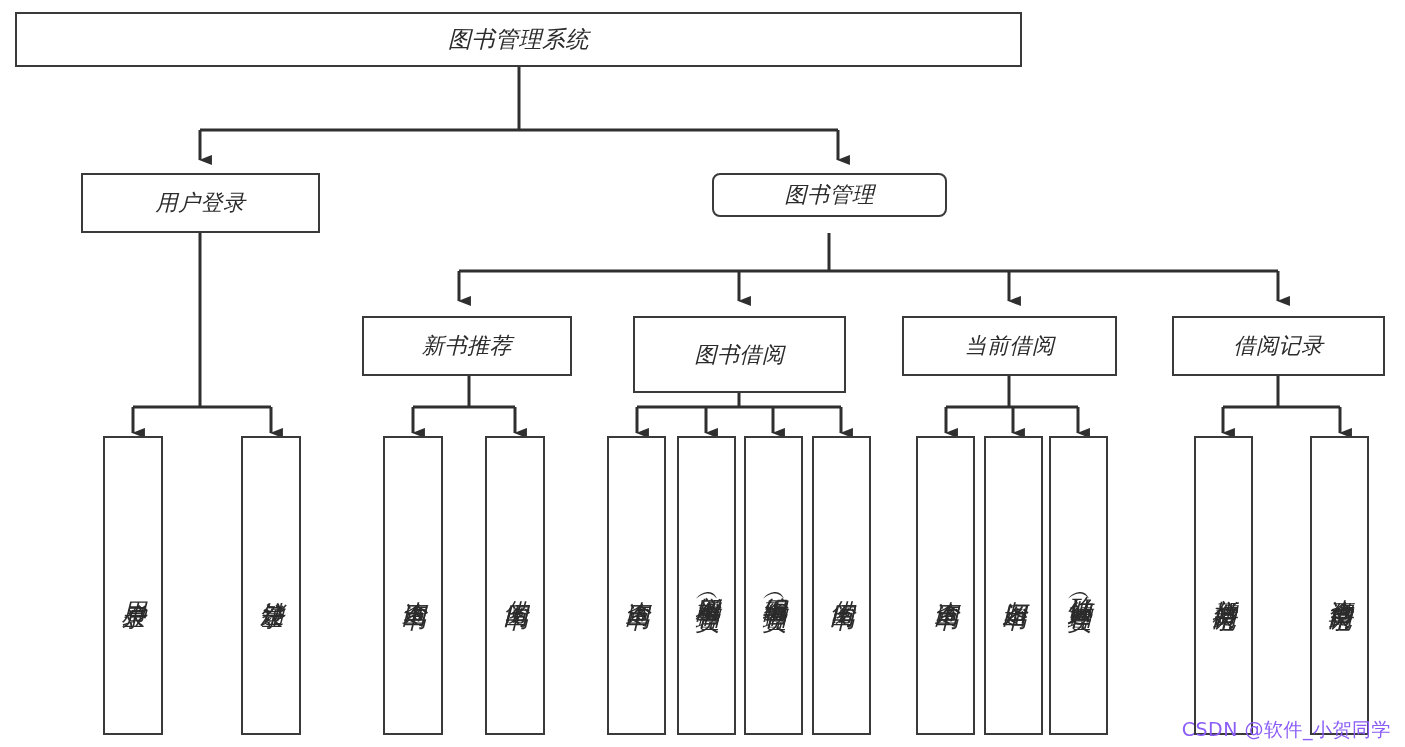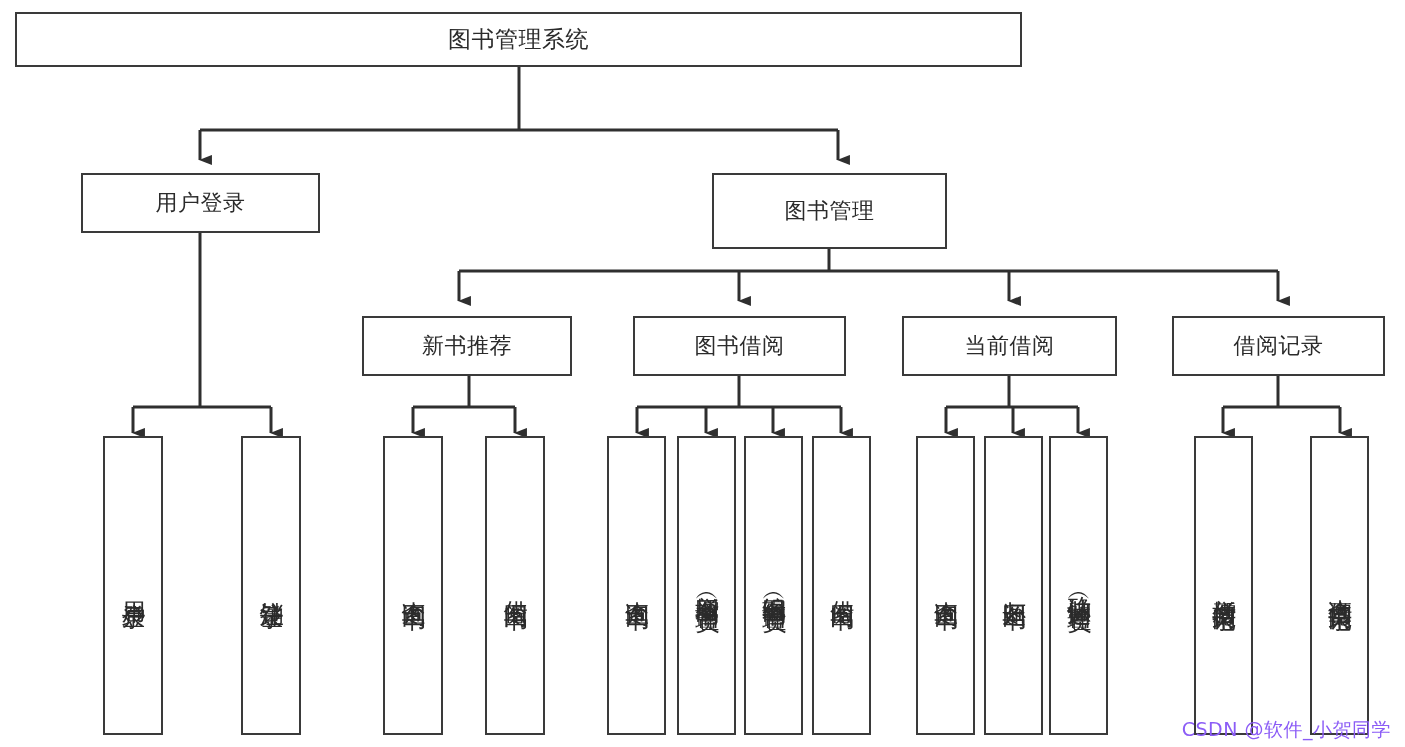--- a/index.html
+++ b/index.html
@@ -22,20 +22,21 @@
     display:flex;
     align-items:center;
     justify-content:center;
     color:#2b2b2b;
   }
   .node .label{
     display:block;
     text-align:right;
     line-height:1.18;
     letter-spacing:0.5px;
+    font-style:italic;
   }
 
   
   .node.h .label{font-size:22px;}
   #node-root .label{font-size:23px;}
 
   
   .node.v{
     border-width:2.5px;
   }
@@ -115,28 +116,28 @@
     </g>
   </svg>
 
   <div class="node h" id="node-root" style="left:15px;top:12px;width:1007px;height:55px;">
     <span class="label">图书管理系统</span>
   </div>
 
   <div class="node h" style="left:81px;top:173px;width:239px;height:60px;">
     <span class="label">用户登录</span>
   </div>
-  <div class="node h" style="left:712px;top:173px;width:235px;height:76px;">
+  <div class="node h" style="left:712px;top:173px;width:235px;height:44px;border-radius:8px;">
     <span class="label">图书管理</span>
   </div>
 
   <div class="node h" style="left:362px;top:316px;width:210px;height:60px;">
     <span class="label">新书推荐</span>
   </div>
-  <div class="node h" style="left:633px;top:316px;width:213px;height:60px;">
+  <div class="node h" style="left:633px;top:316px;width:213px;height:77px;">
     <span class="label">图书借阅</span>
   </div>
   <div class="node h" style="left:1172px;top:316px;width:213px;height:60px;">
     <span class="label">借阅记录</span>
   </div>
   <div class="node h" style="left:902px;top:316px;width:215px;height:60px;">
     <span class="label">当前借阅</span>
   </div>
 
   <div class="node v" style="left:103px;top:436px;width:60px;height:299px;">

